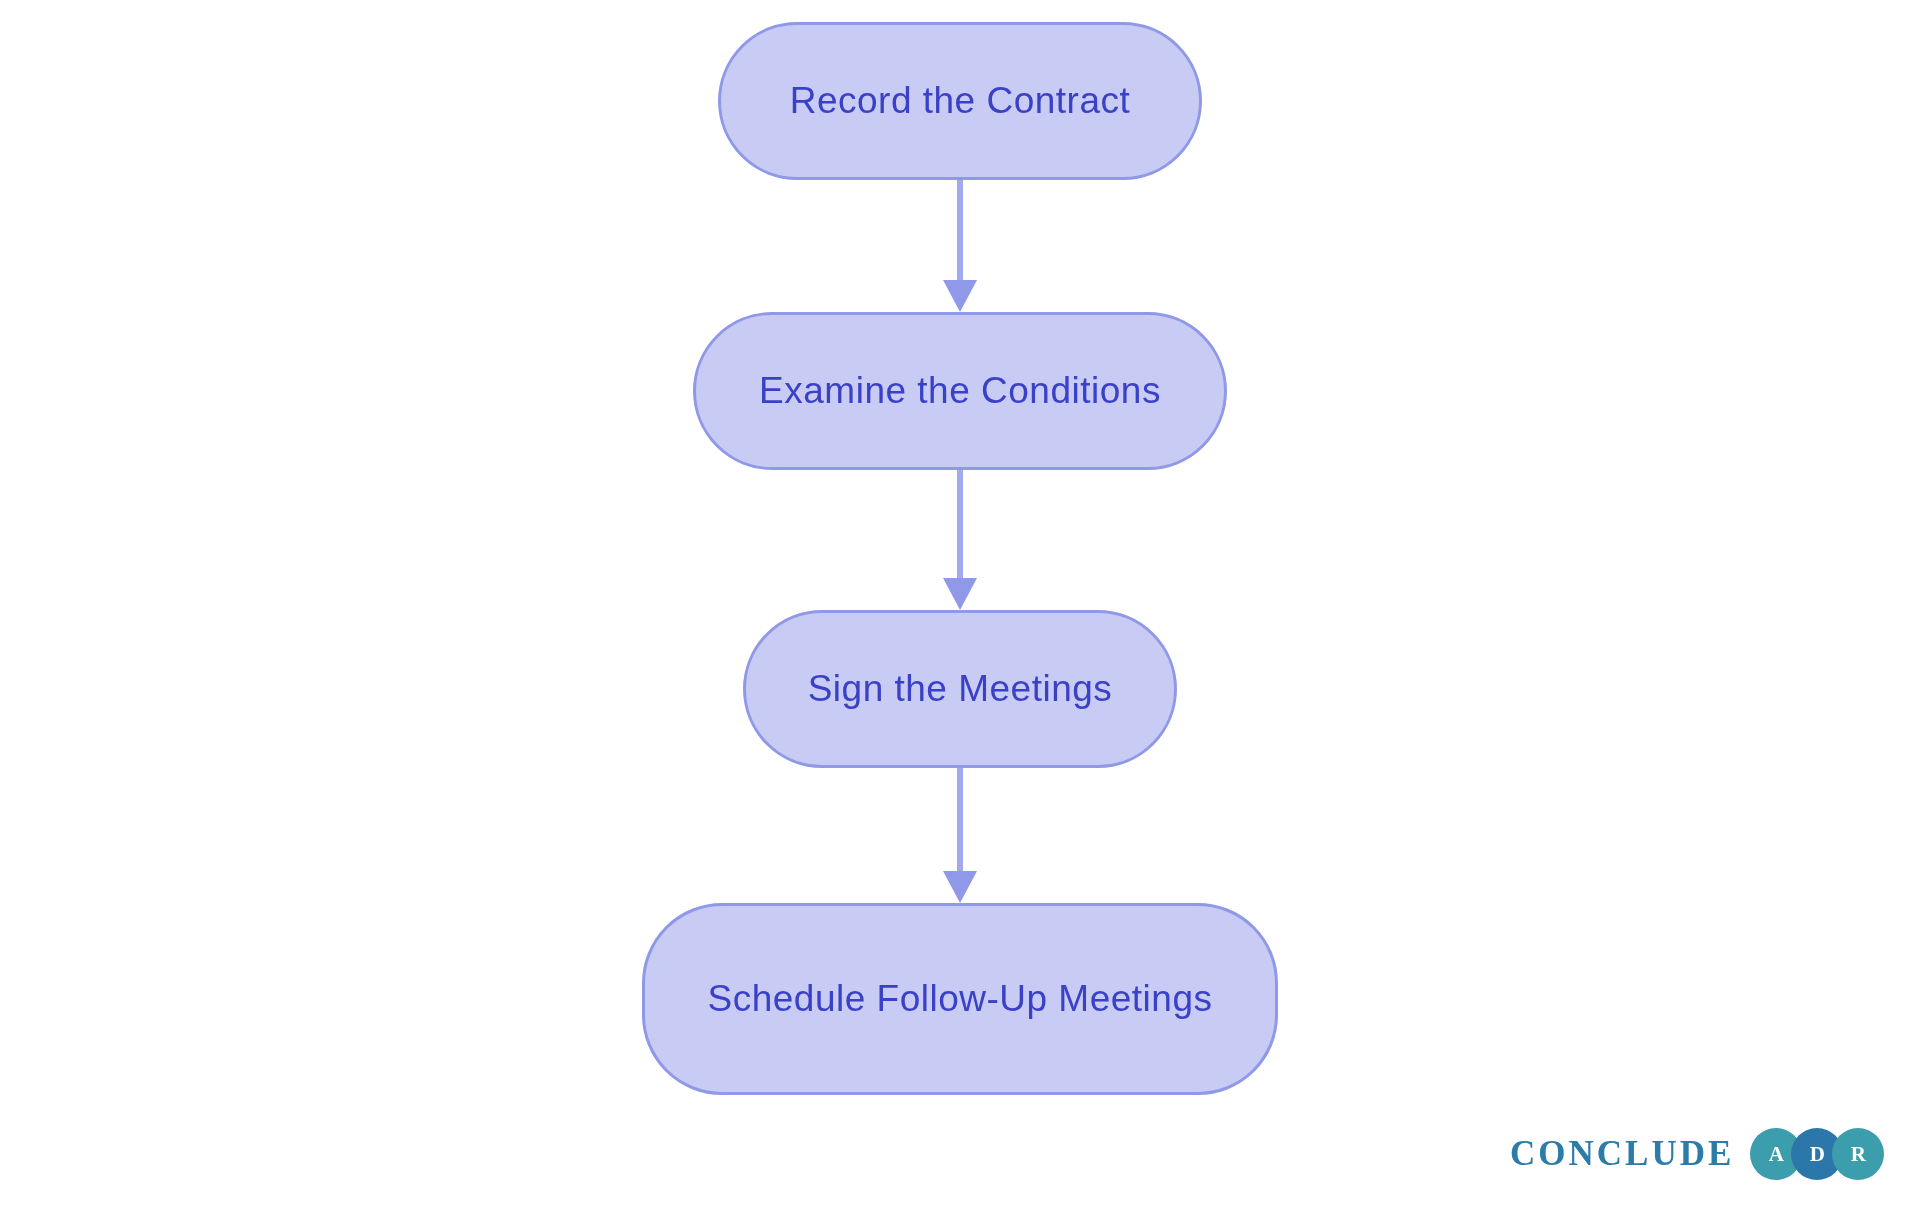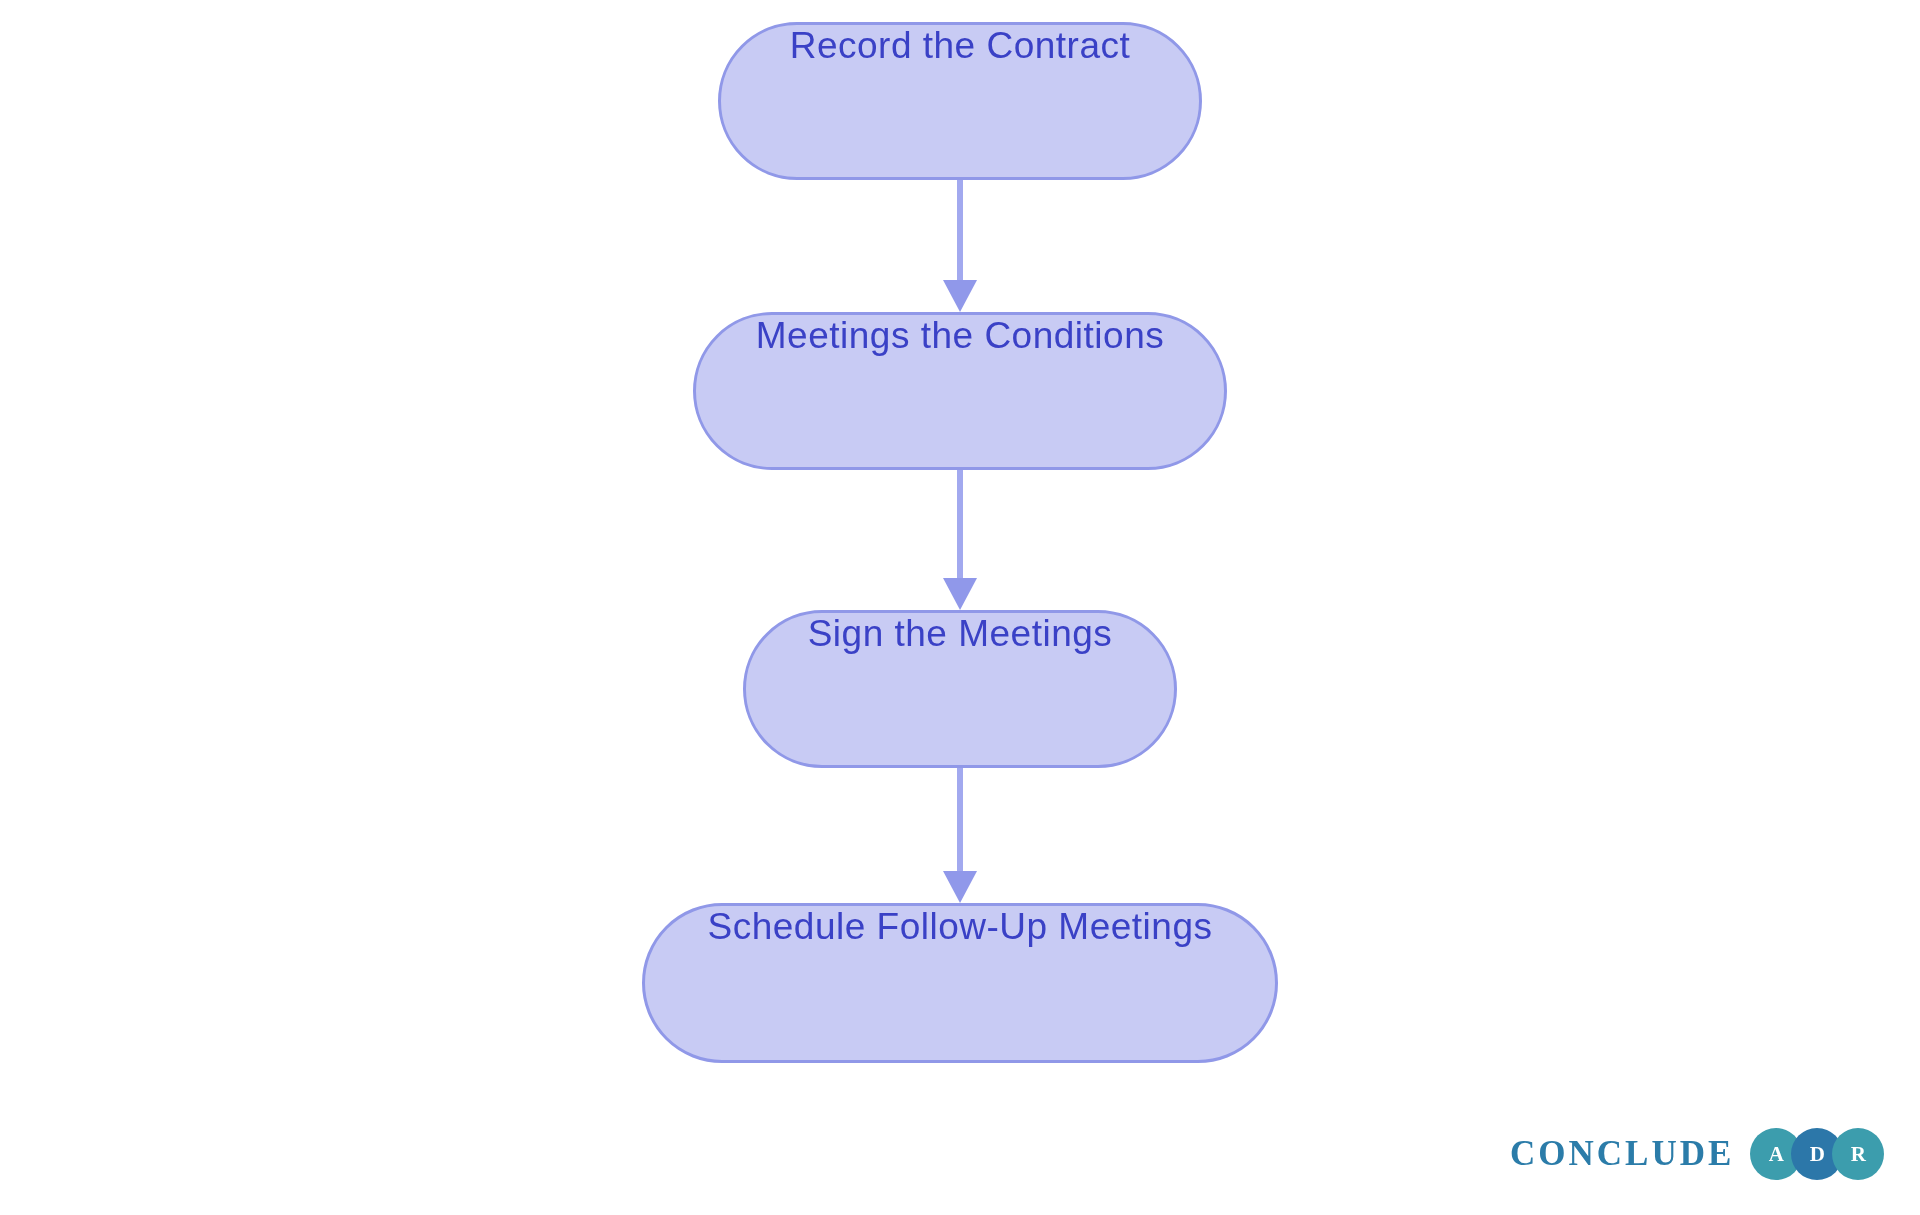--- a/index.html
+++ b/index.html
@@ -20,32 +20,33 @@
   }
 
   
   .node {
     position: absolute;
     box-sizing: border-box;
     background: var(--node_fill, #c8cbf4);
     border: 3px solid var(--node_border, #9098e8);
     border-radius: 80px;
     display: flex;
+    align-items: center;
     justify-content: center;
   }
   .node-label {
     color: var(--node_text, #3a41c6);
     font-size: 37px;
     letter-spacing: 0.5px;
     white-space: nowrap;
   }
   .node-0 { left: 718px; top:  22px; width: 484px; height: 158px; }
   .node-1 { left: 693px; top: 312px; width: 534px; height: 158px; }
   .node-2 { left: 743px; top: 610px; width: 434px; height: 158px; }
-  .node-3 { left: 642px; top: 903px; width: 636px; height: 160px; }
+  .node-3 { left: 642px; top: 903px; width: 636px; height: 192px; }
 
   
   .arrow {
     position: absolute;
     left: 943px;            
     width: 34px;
     display: flex;
     flex-direction: column;
     align-items: center;
   }
@@ -113,21 +114,21 @@
   <div class="node node-0">
     <span class="node-label">Record the Contract</span>
   </div>
 
   <div class="arrow arrow-0">
     <div class="shaft"></div>
     <div class="head"></div>
   </div>
 
   <div class="node node-1">
-    <span class="node-label">Meetings the Conditions</span>
+    <span class="node-label">Examine the Conditions</span>
   </div>
 
   <div class="arrow arrow-1">
     <div class="shaft"></div>
     <div class="head"></div>
   </div>
 
   <div class="node node-2">
     <span class="node-label">Sign the Meetings</span>
   </div>

